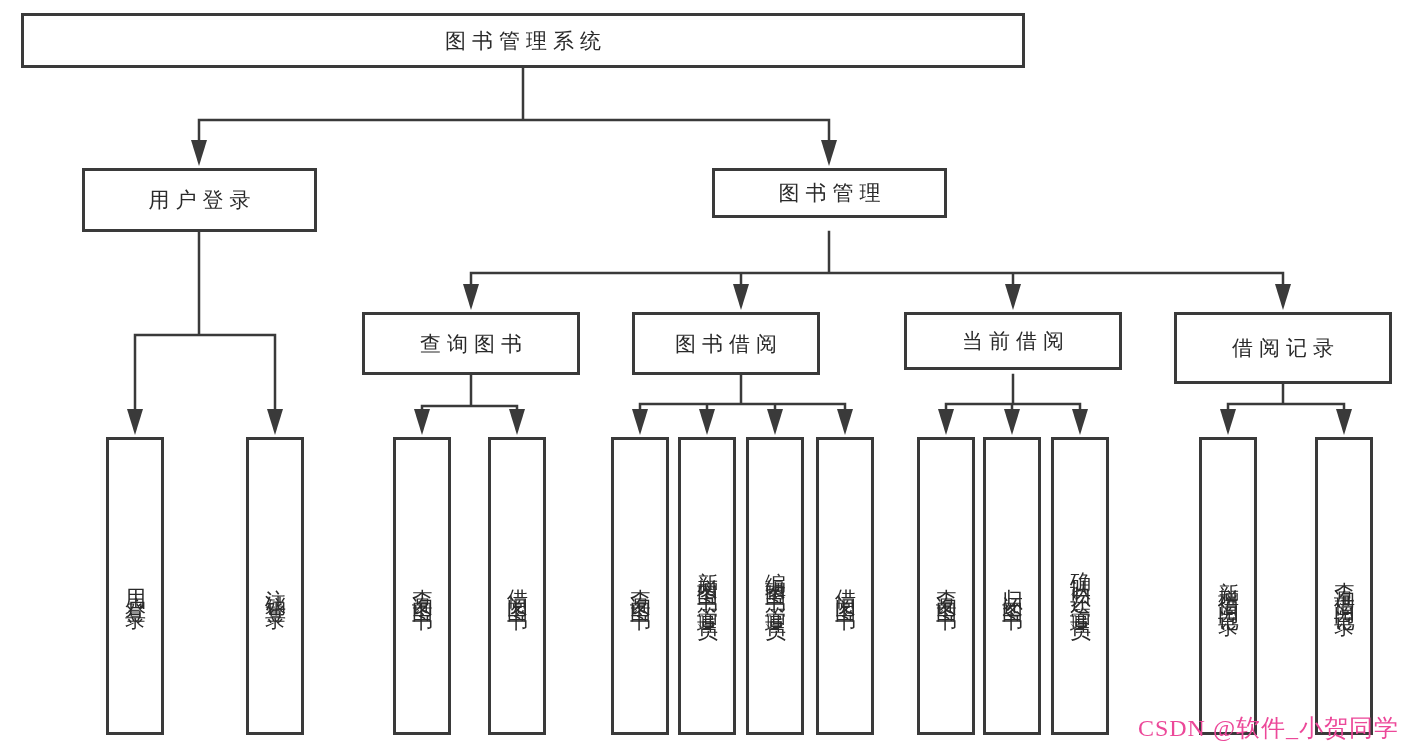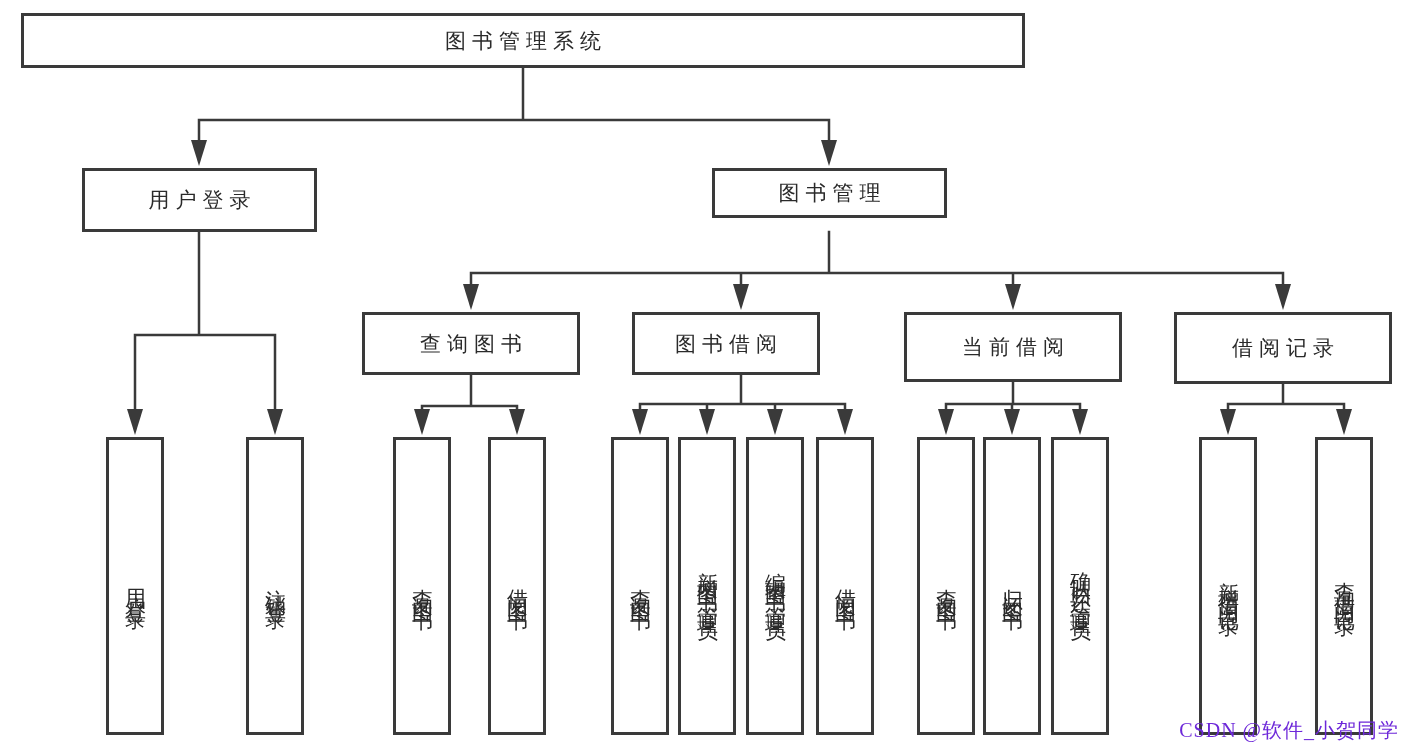--- a/index.html
+++ b/index.html
@@ -33,23 +33,23 @@
     text-orientation:mixed;
     font-size:21px;
     letter-spacing:7px;
     line-height:1;
     white-space:nowrap;
   }
   .watermark{
     position:absolute;
     right:6px;
     bottom:3px;
-    font-size:20px;
+    font-size:24px;
     letter-spacing:1px;
-    color:#6d28d9;
+    color:#ec4899;
     z-index:5;
     white-space:nowrap;
     text-align:right;
   }
 </style>
 </head>
 <body>
 
 <div class="stage">
 
@@ -103,21 +103,21 @@
   <div class="node hbox" style="left:712px;top:168px;width:235px;height:50px">
     <span class="label">图书管理</span>
   </div>
 
   <div class="node hbox" style="left:362px;top:312px;width:218px;height:63px">
     <span class="label">查询图书</span>
   </div>
   <div class="node hbox" style="left:632px;top:312px;width:188px;height:63px">
     <span class="label">图书借阅</span>
   </div>
-  <div class="node hbox" style="left:904px;top:312px;width:218px;height:70px">
+  <div class="node hbox" style="left:904px;top:312px;width:218px;height:58px">
     <span class="label">当前借阅</span>
   </div>
   <div class="node hbox" style="left:1174px;top:312px;width:218px;height:72px">
     <span class="label">借阅记录</span>
   </div>
 
   <div class="node vbox" style="left:106px;top:437px;width:58px;height:298px">
     <span class="vtext">用户登录</span>
   </div>
   <div class="node vbox" style="left:246px;top:437px;width:58px;height:298px">

